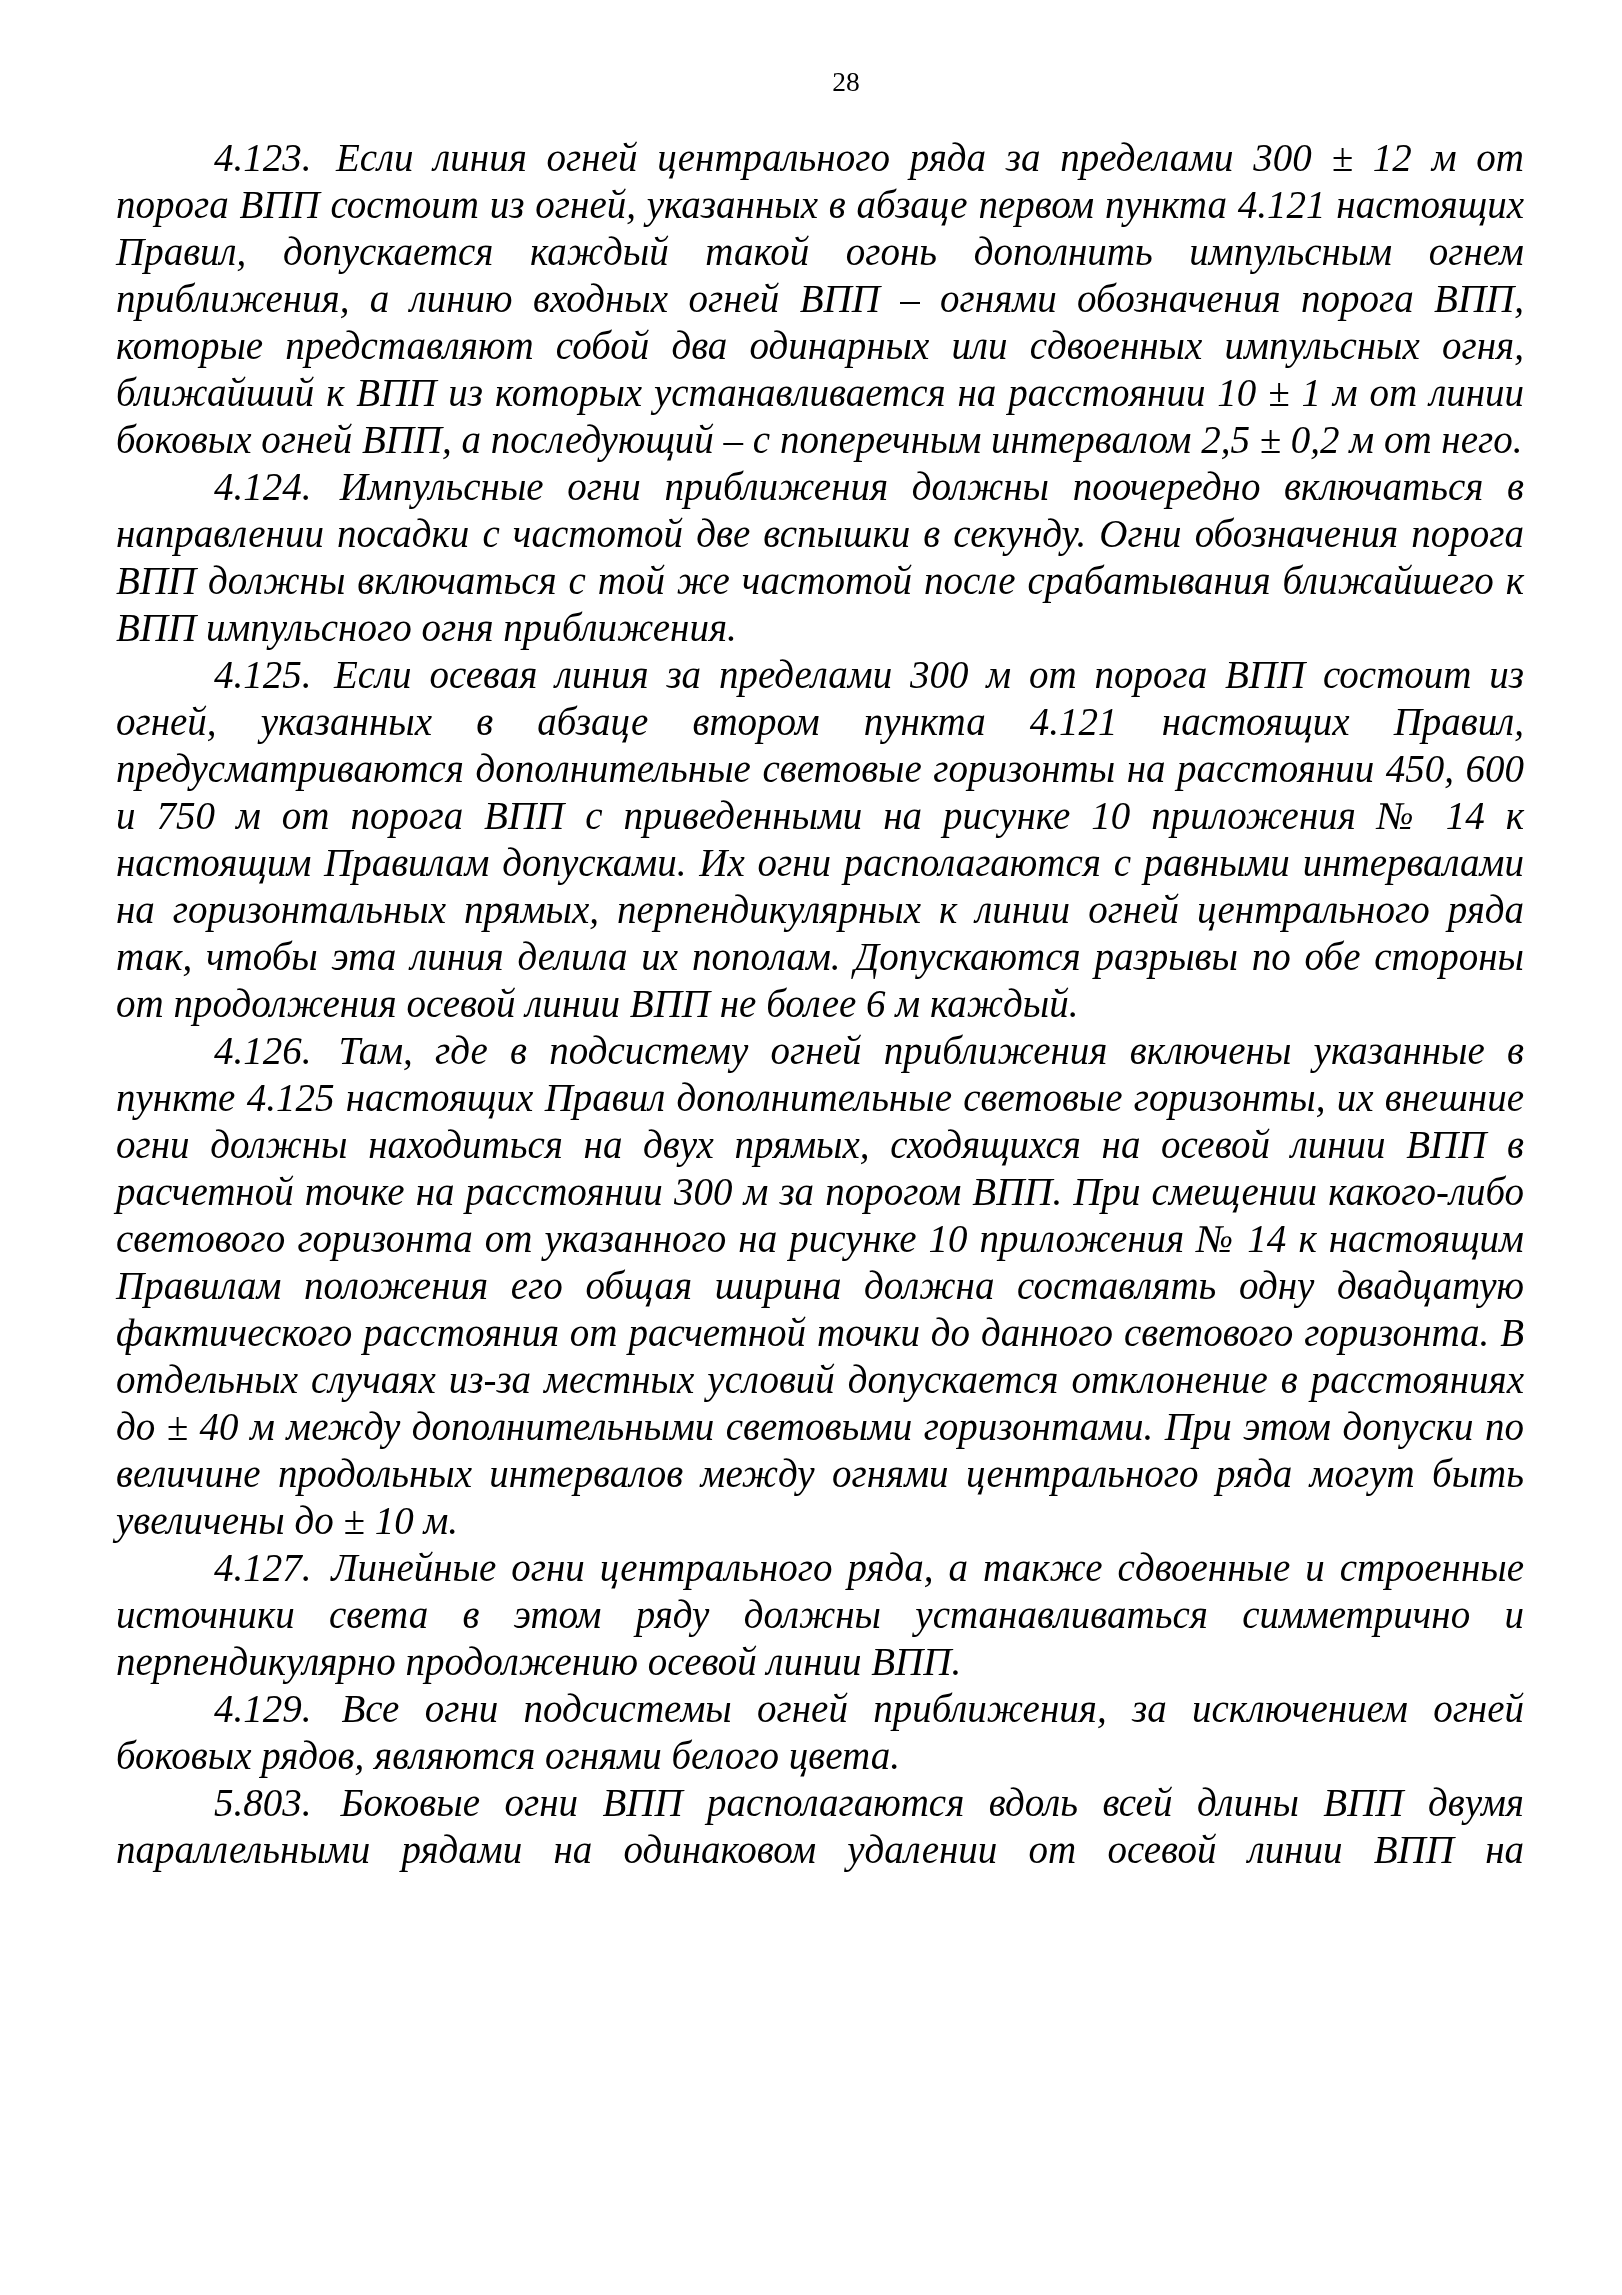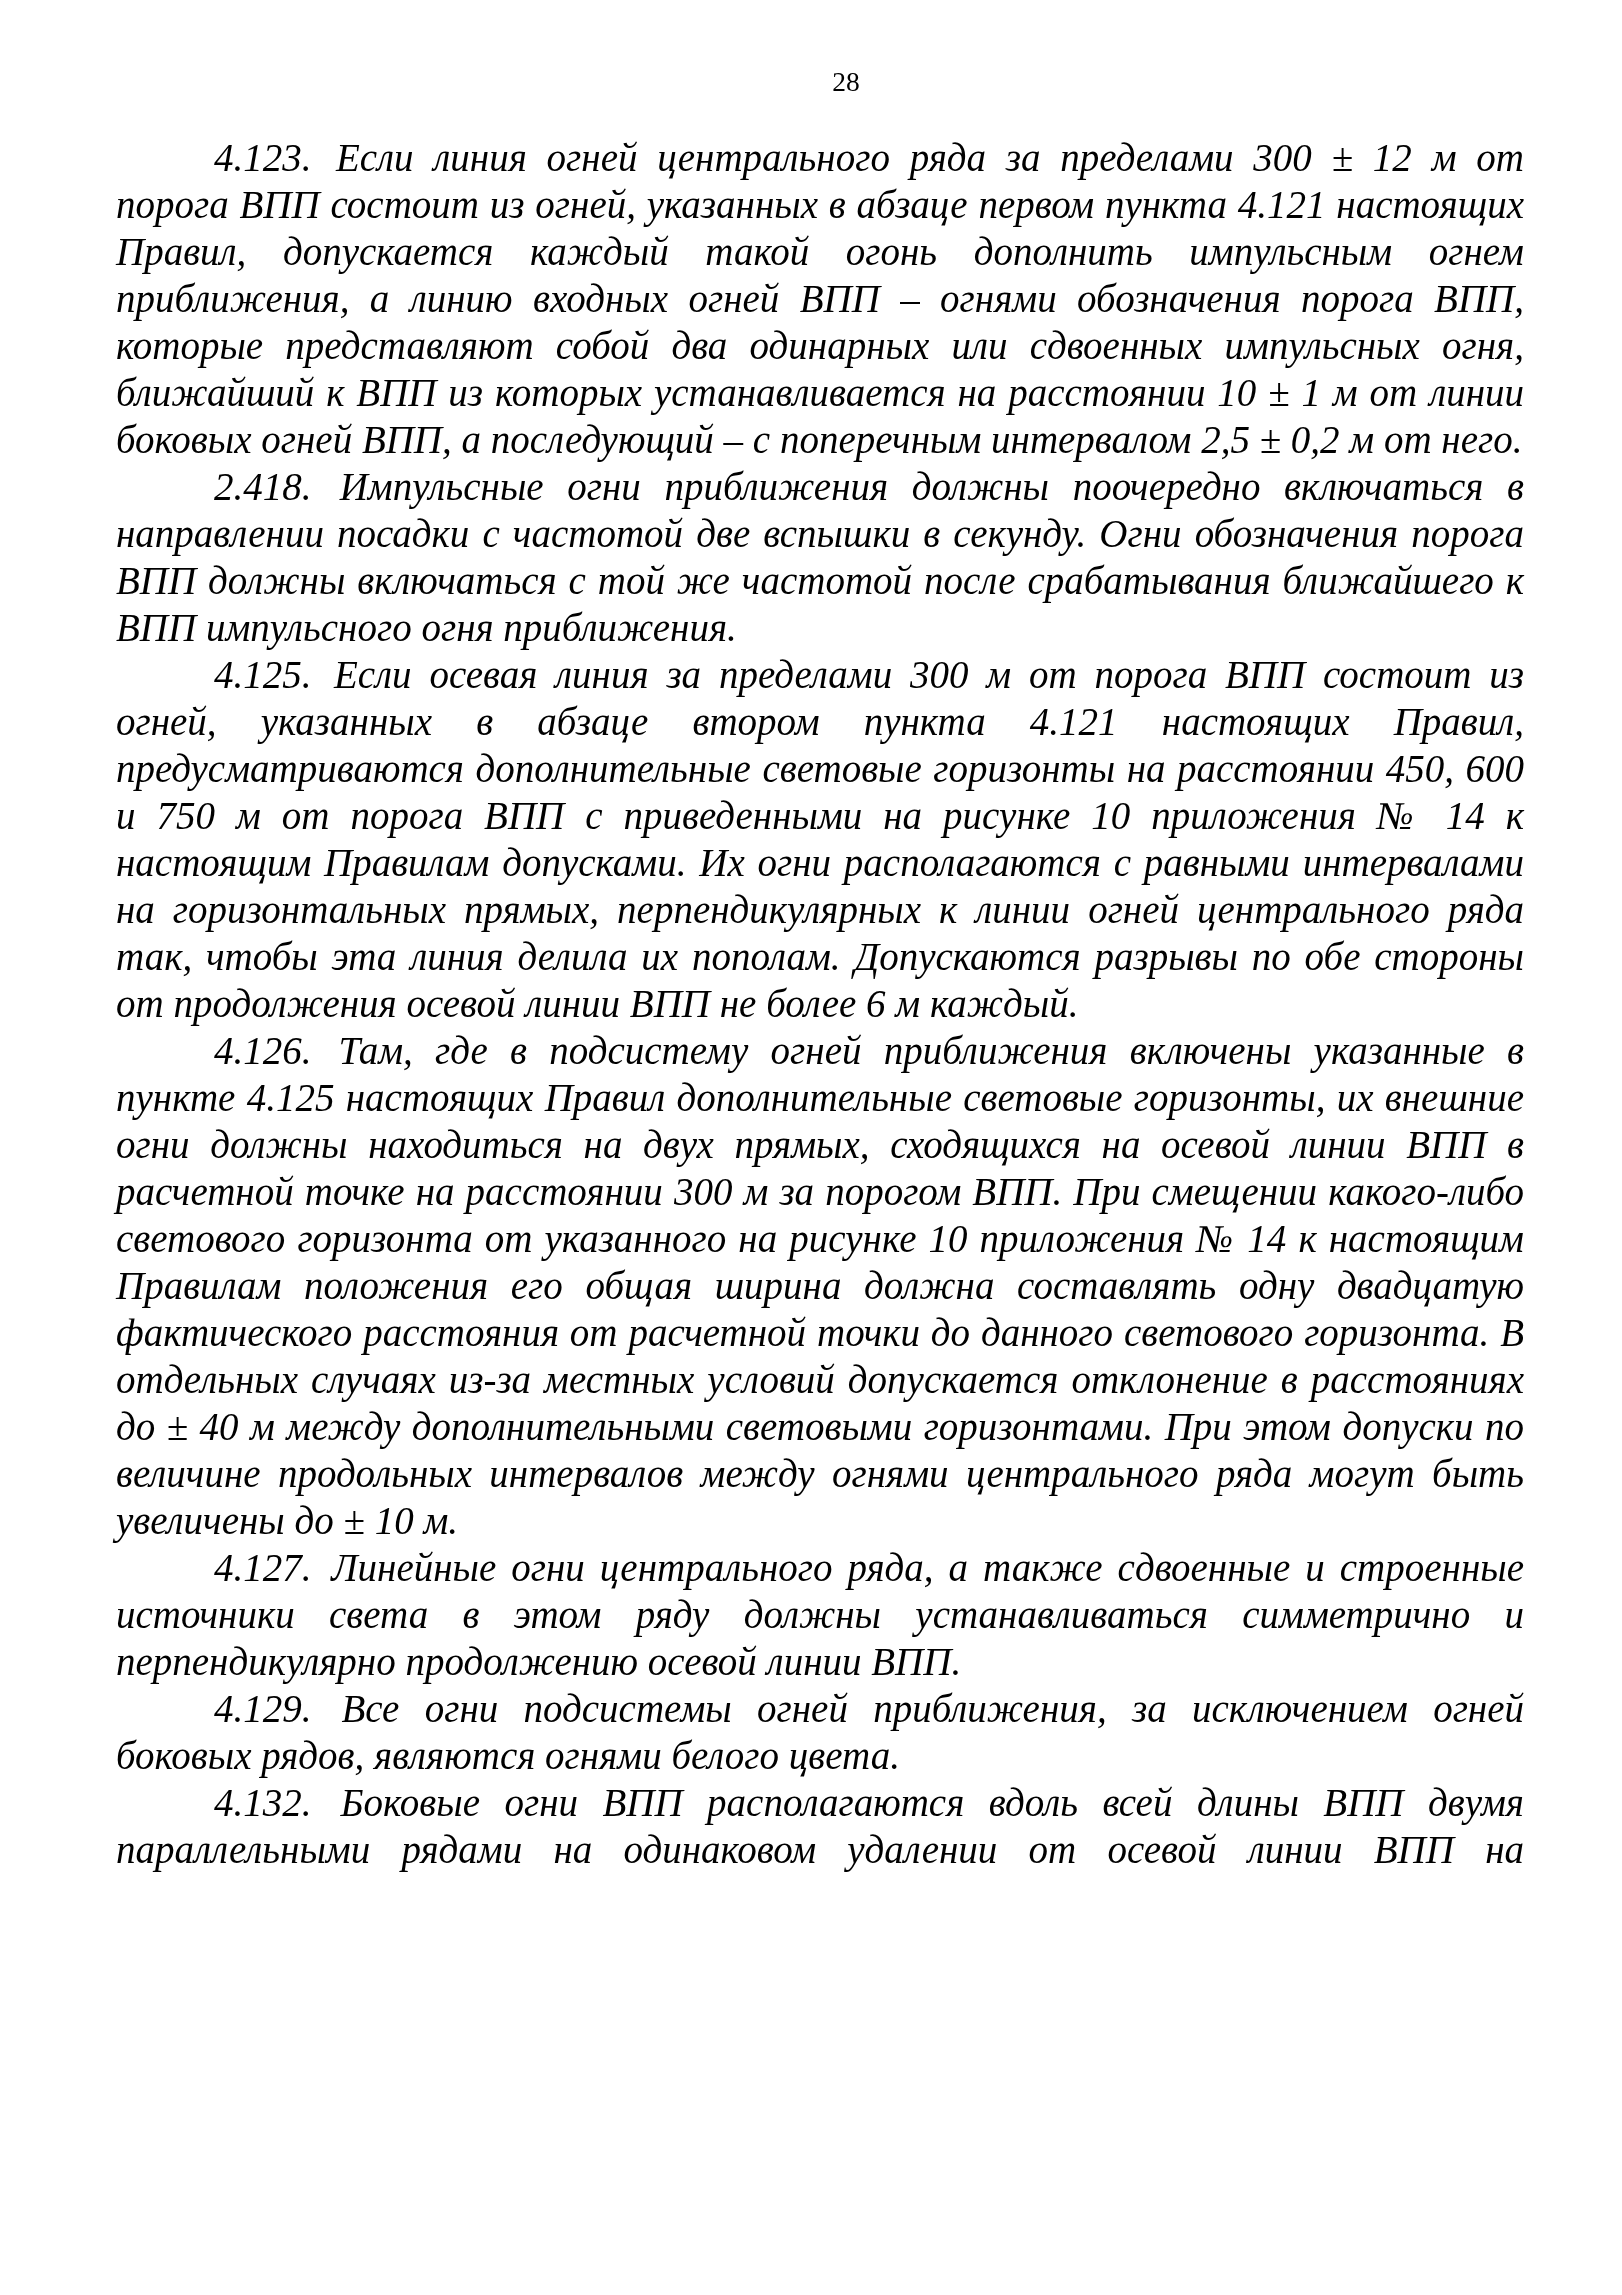--- a/index.html
+++ b/index.html
@@ -44,20 +44,20 @@
       margin-right: 4.6px;
     }
   </style>
 </head>
 <body>
 
 <div class="page-number">28</div>
 
 <div class="content">
   <p class="para"><span class="num">4.123.</span> <span>Если линия огней центрального ряда за пределами 300 ± 12 м от порога ВПП состоит из огней, указанных в абзаце первом пункта 4.121 настоящих Правил, допускается каждый такой огонь дополнить импульсным огнем приближения, а линию входных огней ВПП – огнями обозначения порога ВПП, которые представляют собой два одинарных или сдвоенных импульсных огня, ближайший к ВПП из которых устанавливается на расстоянии 10 ± 1 м от линии боковых огней ВПП, а последующий – с поперечным интервалом 2,5 ± 0,2 м от него.</span></p>
-  <p class="para"><span class="num">2.418.</span> <span>Импульсные огни приближения должны поочередно включаться в направлении посадки с частотой две вспышки в секунду. Огни обозначения порога ВПП должны включаться с той же частотой после срабатывания ближайшего к ВПП импульсного огня приближения.</span></p>
+  <p class="para"><span class="num">4.124.</span> <span>Импульсные огни приближения должны поочередно включаться в направлении посадки с частотой две вспышки в секунду. Огни обозначения порога ВПП должны включаться с той же частотой после срабатывания ближайшего к ВПП импульсного огня приближения.</span></p>
   <p class="para"><span class="num">4.125.</span> <span>Если осевая линия за пределами 300 м от порога ВПП состоит из огней, указанных в абзаце втором пункта 4.121 настоящих Правил, предусматриваются дополнительные световые горизонты на расстоянии 450, 600 и 750 м от порога ВПП с приведенными на рисунке 10 приложения № 14 к настоящим Правилам допусками. Их огни располагаются с равными интервалами на горизонтальных прямых, перпендикулярных к линии огней центрального ряда так, чтобы эта линия делила их пополам. Допускаются разрывы по обе стороны от продолжения осевой линии ВПП не более 6 м каждый.</span></p>
   <p class="para"><span class="num">4.126.</span> <span>Там, где в подсистему огней приближения включены указанные в пункте 4.125 настоящих Правил дополнительные световые горизонты, их внешние огни должны находиться на двух прямых, сходящихся на осевой линии ВПП в расчетной точке на расстоянии 300 м за порогом ВПП. При смещении какого-либо светового горизонта от указанного на рисунке 10 приложения № 14 к настоящим Правилам положения его общая ширина должна составлять одну двадцатую фактического расстояния от расчетной точки до данного светового горизонта. В отдельных случаях из-за местных условий допускается отклонение в расстояниях до ± 40 м между дополнительными световыми горизонтами. При этом допуски по величине продольных интервалов между огнями центрального ряда могут быть увеличены до ± 10 м.</span></p>
   <p class="para"><span class="num">4.127.</span> <span>Линейные огни центрального ряда, а также сдвоенные и строенные источники света в этом ряду должны устанавливаться симметрично и перпендикулярно продолжению осевой линии ВПП.</span></p>
   <p class="para"><span class="num">4.129.</span> <span>Все огни подсистемы огней приближения, за исключением огней боковых рядов, являются огнями белого цвета.</span></p>
-  <p class="para" style="text-align-last: justify;"><span class="num">4.132.</span> <span>Боковые огни ВПП располагаются вдоль всей длины ВПП двумя параллельными рядами на одинаковом удалении от осевой линии ВПП на</span></p>
+  <p class="para" style="text-align-last: justify;"><span class="num">5.803.</span> <span>Боковые огни ВПП располагаются вдоль всей длины ВПП двумя параллельными рядами на одинаковом удалении от осевой линии ВПП на</span></p>
 </div>
 
 
 </body></html>

